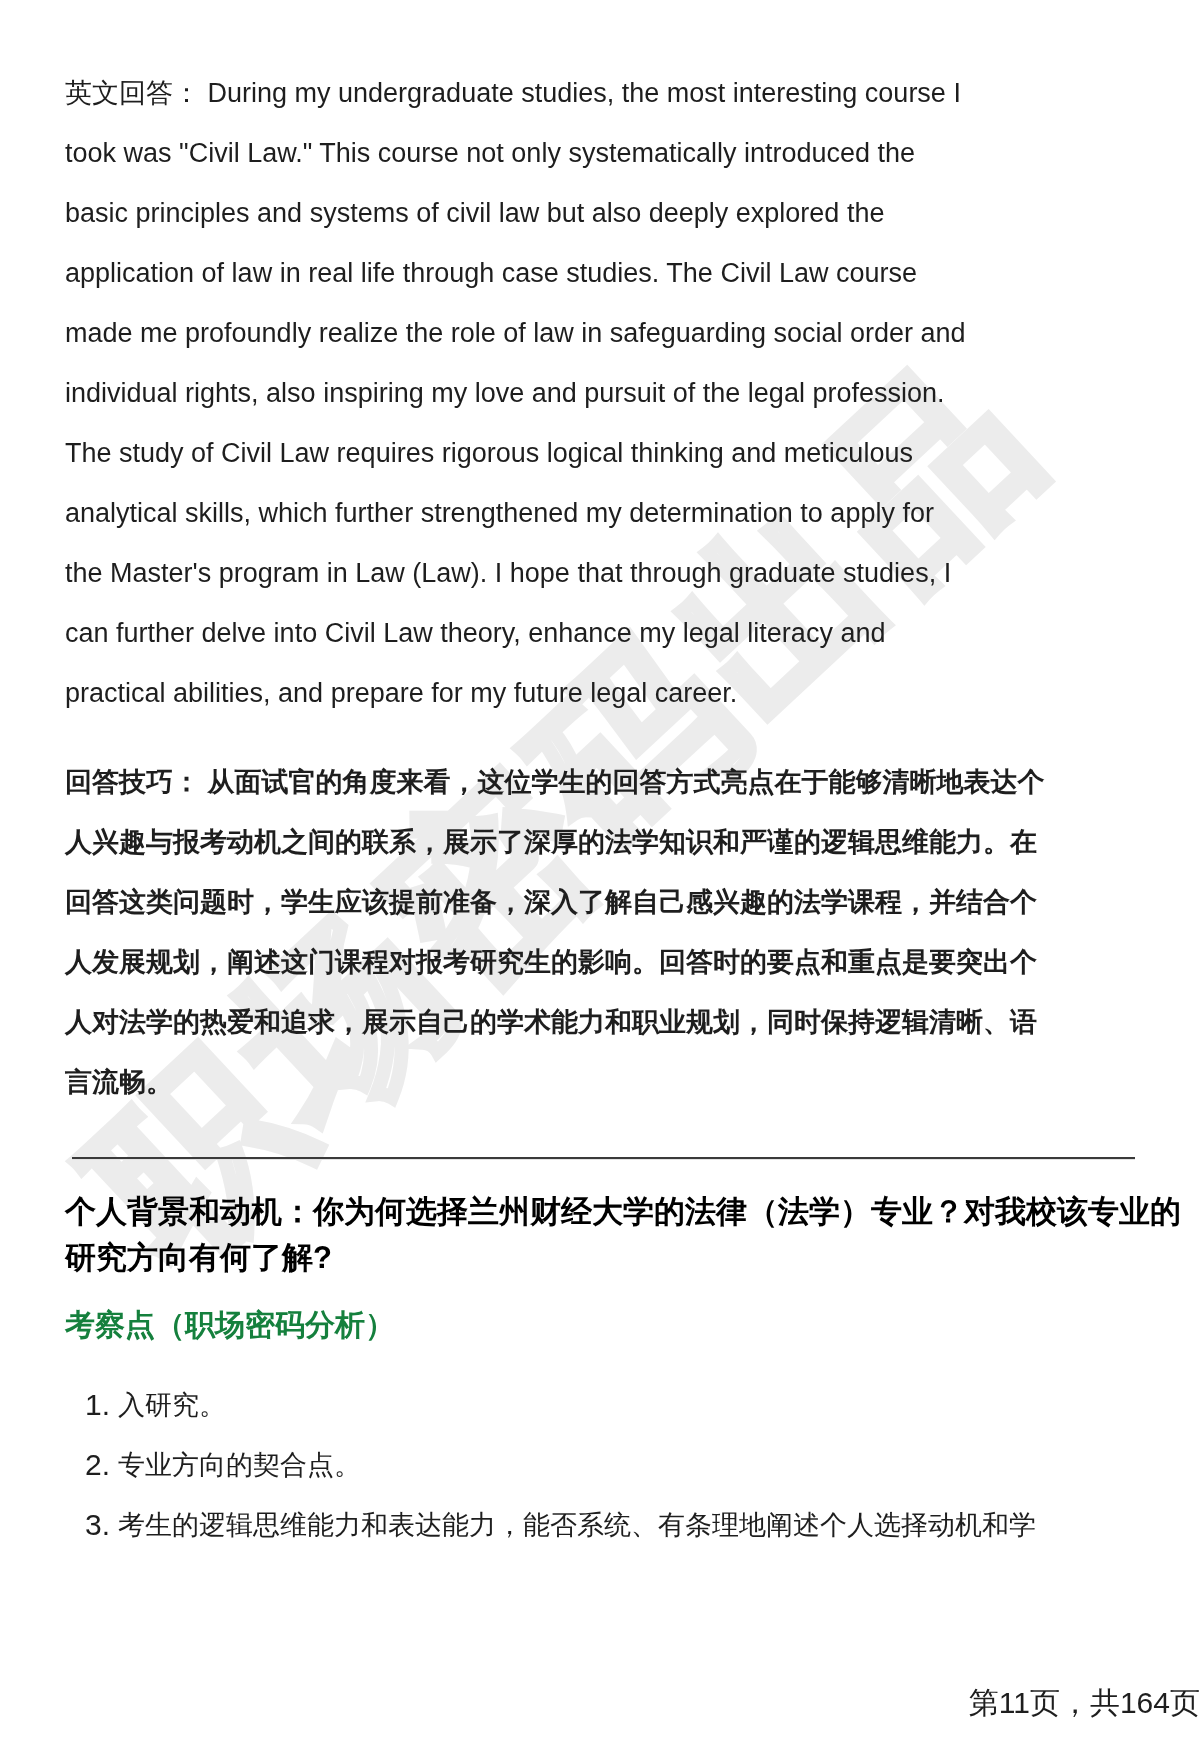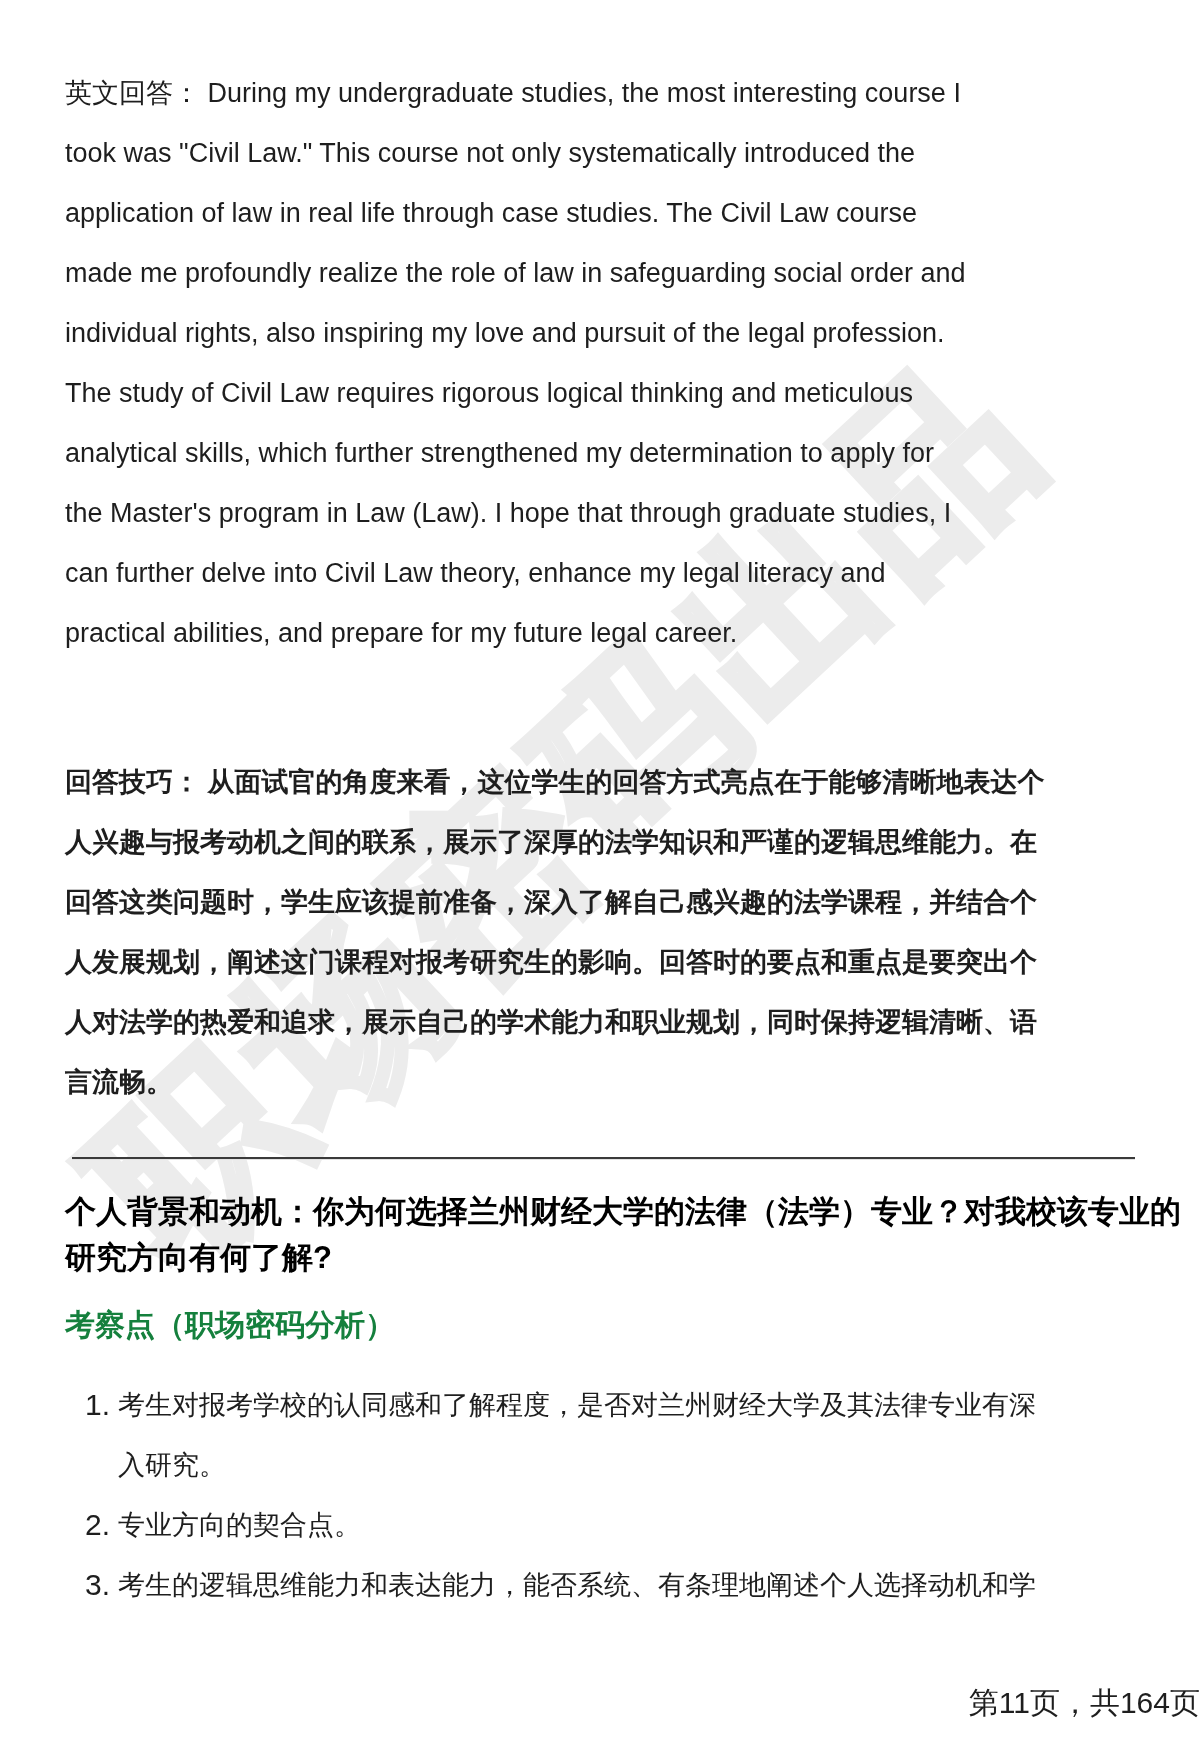--- a/index.html
+++ b/index.html
@@ -92,20 +92,21 @@
 </head>
 <body>
 
 <div class="watermark">职场密码出品</div>
 
 <div class="content-layer">
 
   <div class="block para-en">
     <div class="tline">英文回答： During my undergraduate studies, the most interesting course I</div>
     <div class="tline">took was "Civil Law." This course not only systematically introduced the</div>
+    <div class="tline">basic principles and systems of civil law but also deeply explored the</div>
     <div class="tline">application of law in real life through case studies. The Civil Law course</div>
     <div class="tline">made me profoundly realize the role of law in safeguarding social order and</div>
     <div class="tline">individual rights, also inspiring my love and pursuit of the legal profession.</div>
     <div class="tline">The study of Civil Law requires rigorous logical thinking and meticulous</div>
     <div class="tline">analytical skills, which further strengthened my determination to apply for</div>
     <div class="tline">the Master's program in Law (Law). I hope that through graduate studies, I</div>
     <div class="tline">can further delve into Civil Law theory, enhance my legal literacy and</div>
     <div class="tline">practical abilities, and prepare for my future legal career.</div>
   </div>
 
@@ -124,21 +125,20 @@
     <div class="hline">个人背景和动机：你为何选择兰州财经大学的法律（法学）专业？对我校该专业的</div>
     <div class="hline">研究方向有何了解?</div>
   </div>
 
   <div class="block sub-heading">考察点（职场密码分析）</div>
 
   <div class="block points">
     <div class="point-item">
       <div class="point-num">1.</div>
       <div class="point-lines">
-        <div class="tline">考生对报考学校的认同感和了解程度，是否对兰州财经大学及其法律专业有深</div>
         <div class="tline">入研究。</div>
       </div>
     </div>
     <div class="point-item">
       <div class="point-num">2.</div>
       <div class="point-lines">
         <div class="tline">专业方向的契合点。</div>
       </div>
     </div>
     <div class="point-item">

